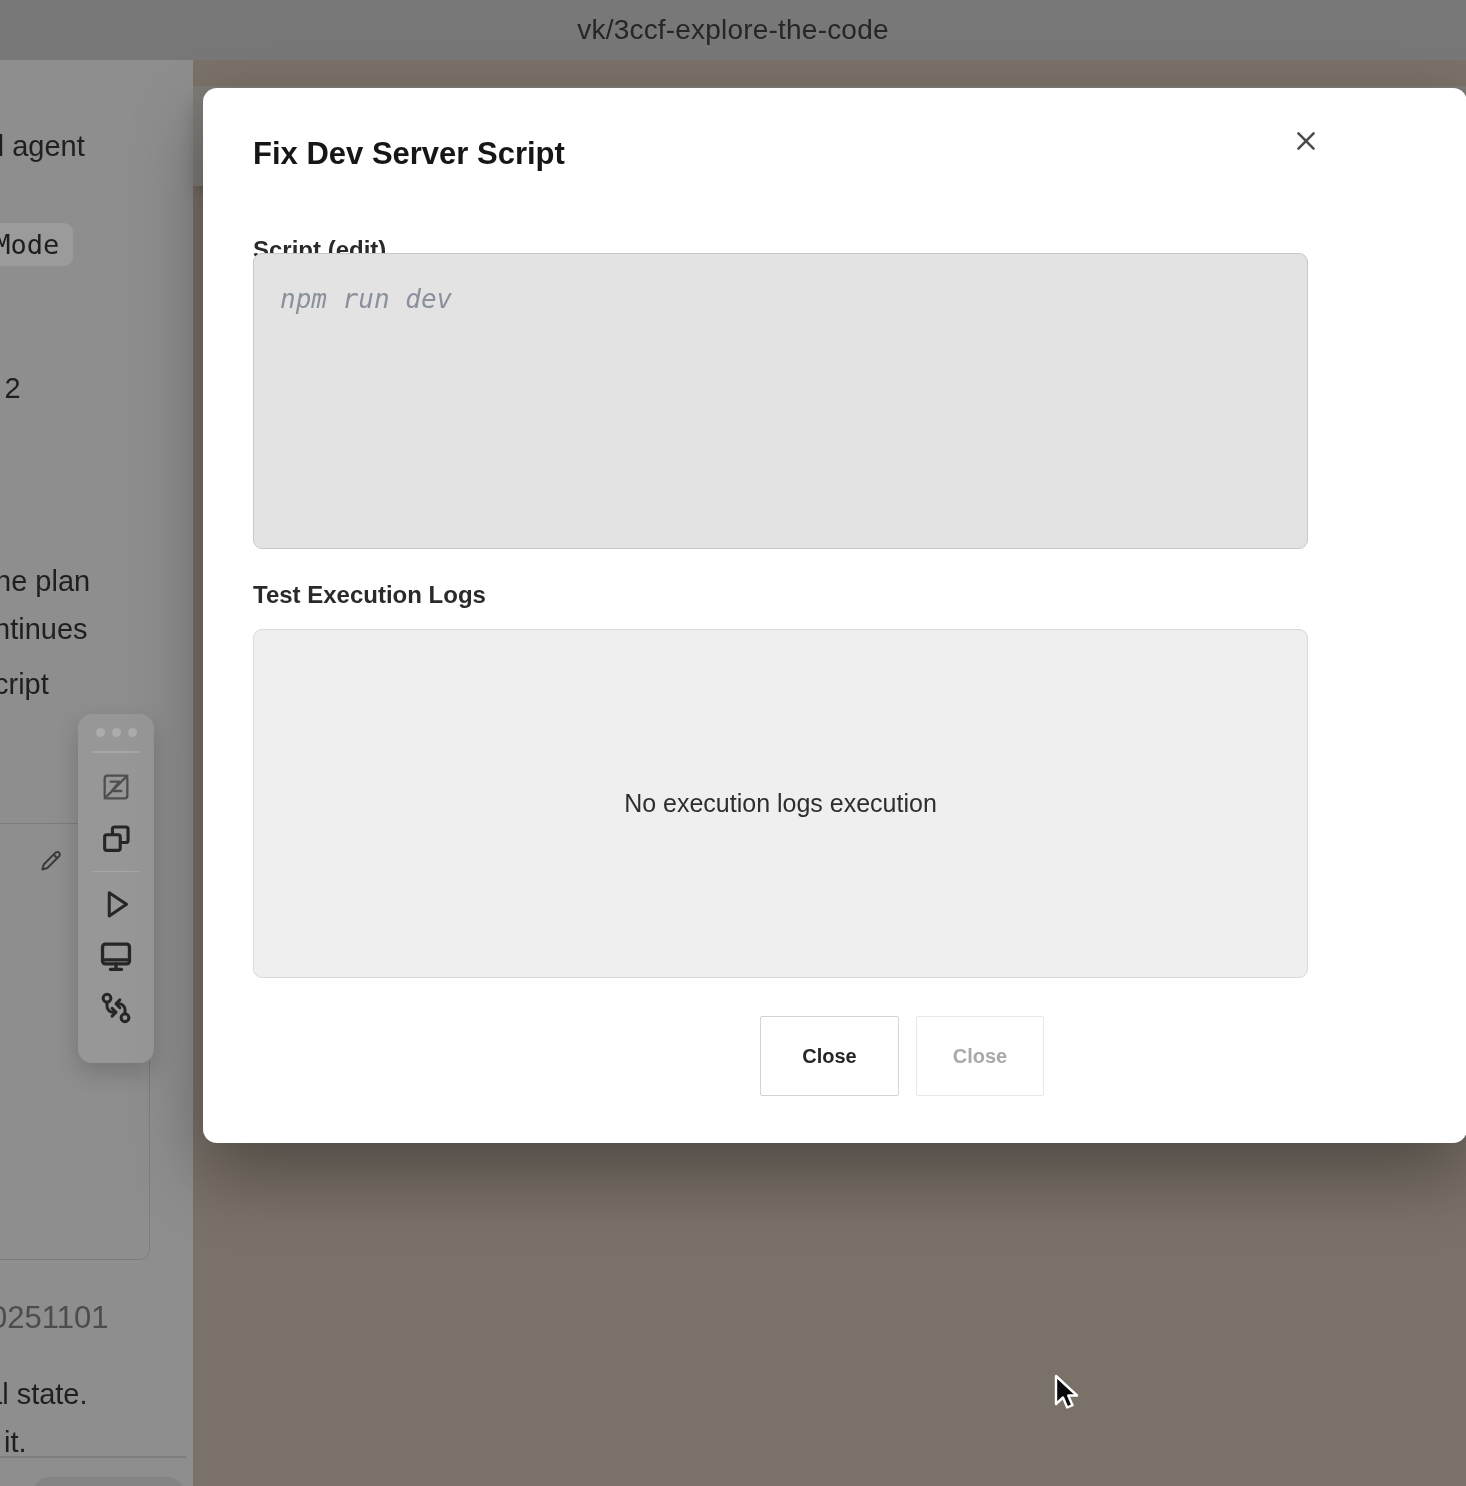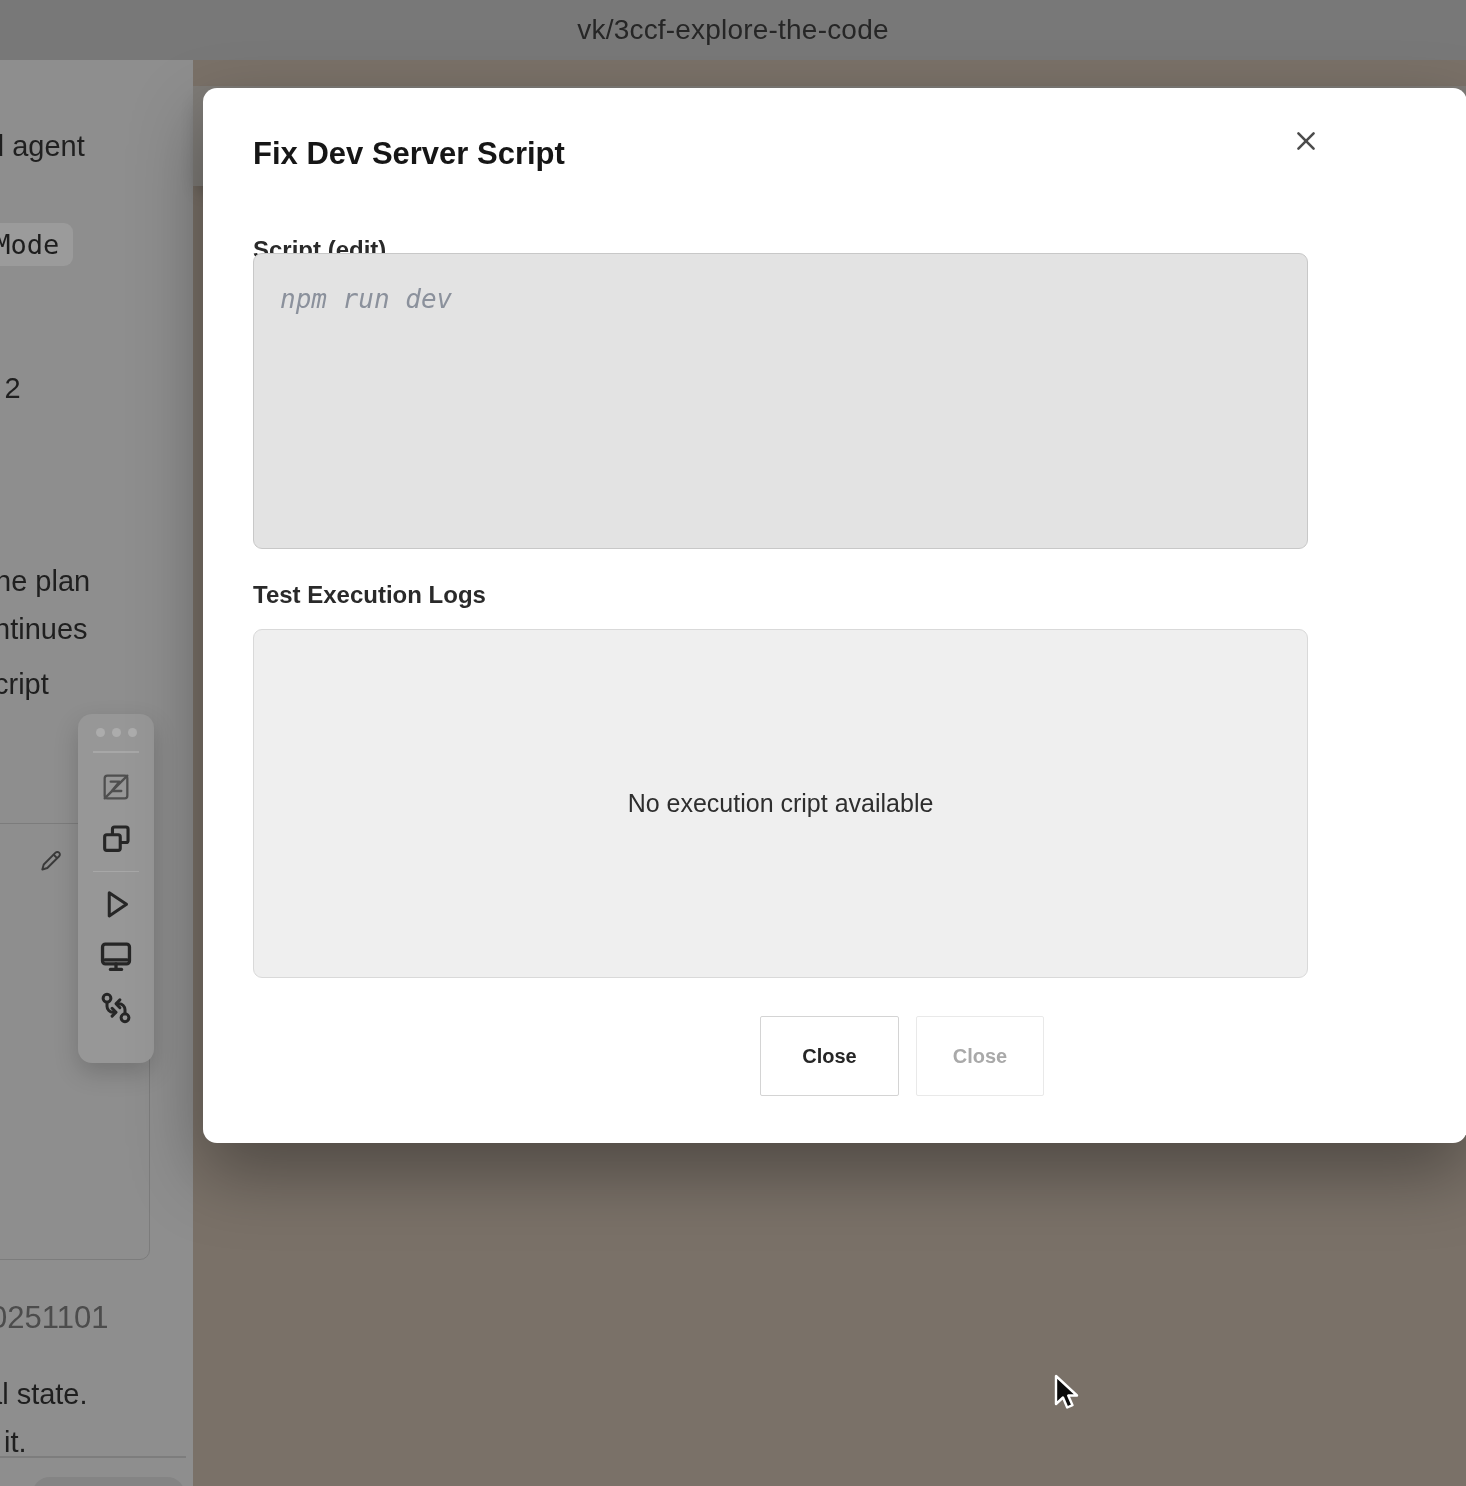--- a/index.html
+++ b/index.html
@@ -188,21 +188,21 @@
       </svg>
     </button>
 
     <h1 class="modal-title">Fix Dev Server Script</h1>
 
     <div class="section-label label-script">Script (edit)</div>
     <textarea class="script-area" spellcheck="false" placeholder="npm run dev" style=""></textarea>
 
     <div class="section-label label-logs">Test Execution Logs</div>
     <div class="logs-box">
-      <div class="logs-empty">No execution cript available</div>
+      <div class="logs-empty">No execution logs execution</div>
     </div>
 
     <button class="btn btn-close">Close</button>
     <button class="btn btn-save" disabled="">Close</button>
   </div>
 
   <div class="cursor">
     <svg width="30" height="40" viewBox="0 0 30 40">
       <path d="M4 2 L4 30 L11 23.5 L15.2 33.5 L20.5 31.2 L16.2 21.5 L25 21.5 Z" fill="#0a0a0a" stroke="#ffffff" stroke-width="2.4" stroke-linejoin="round"></path>
     </svg>

